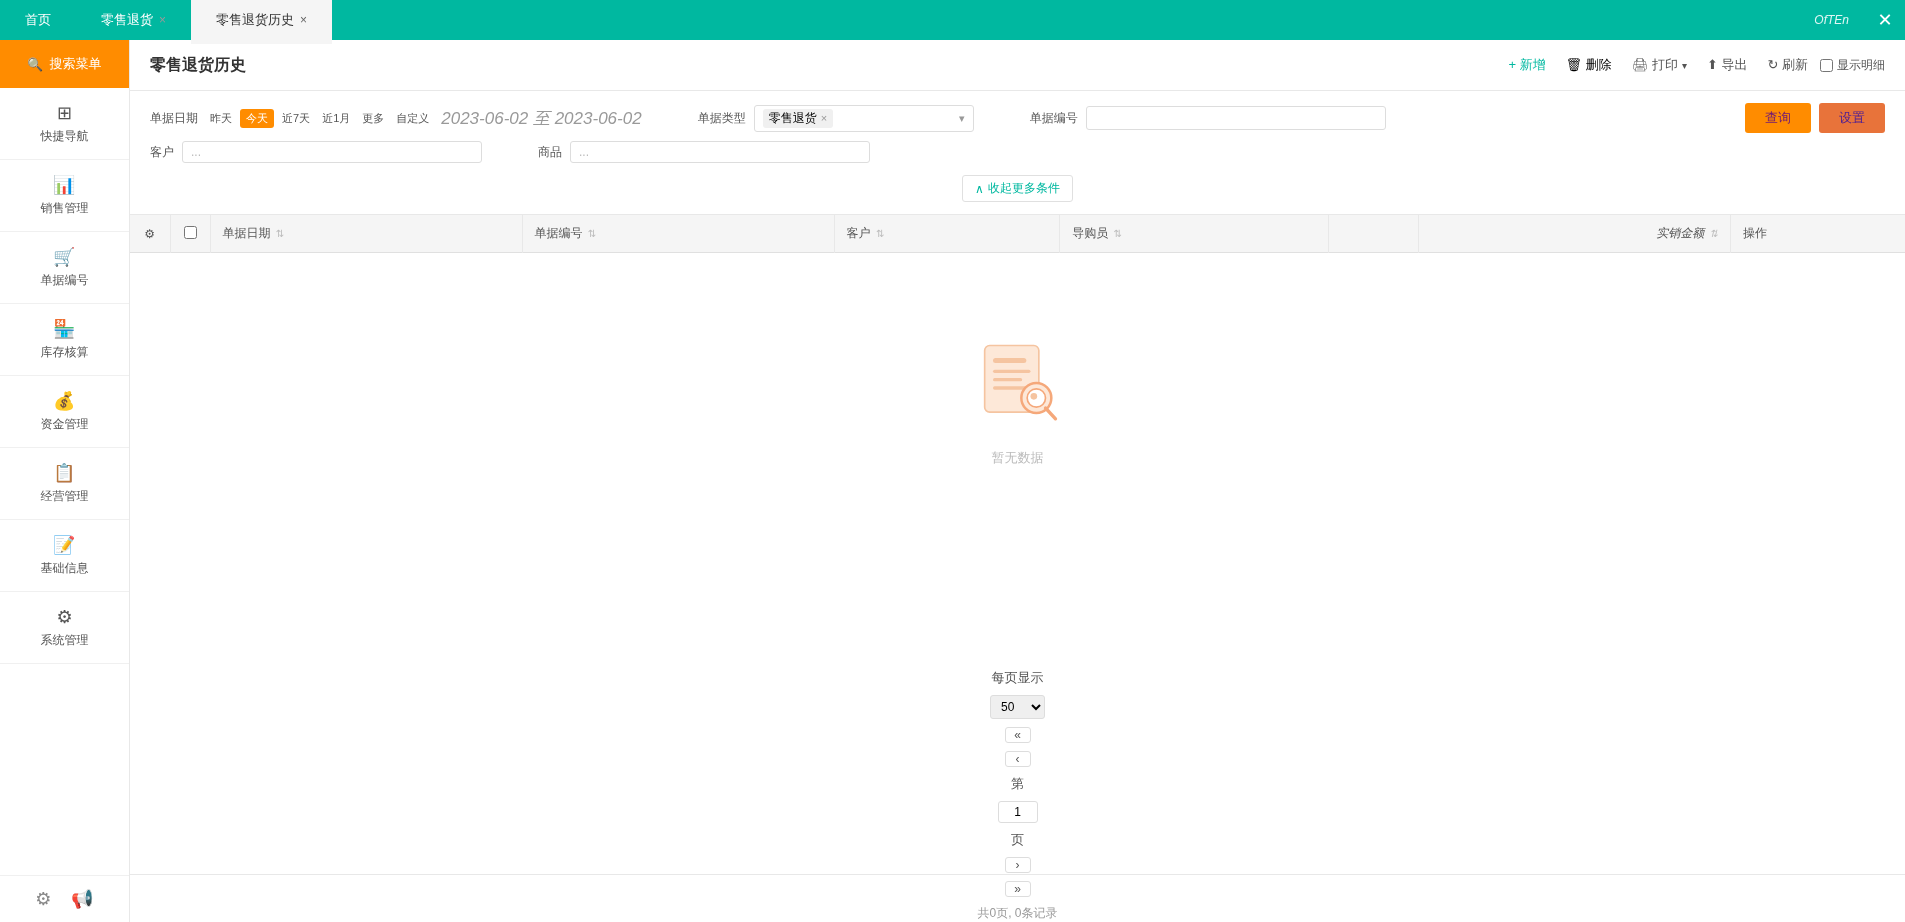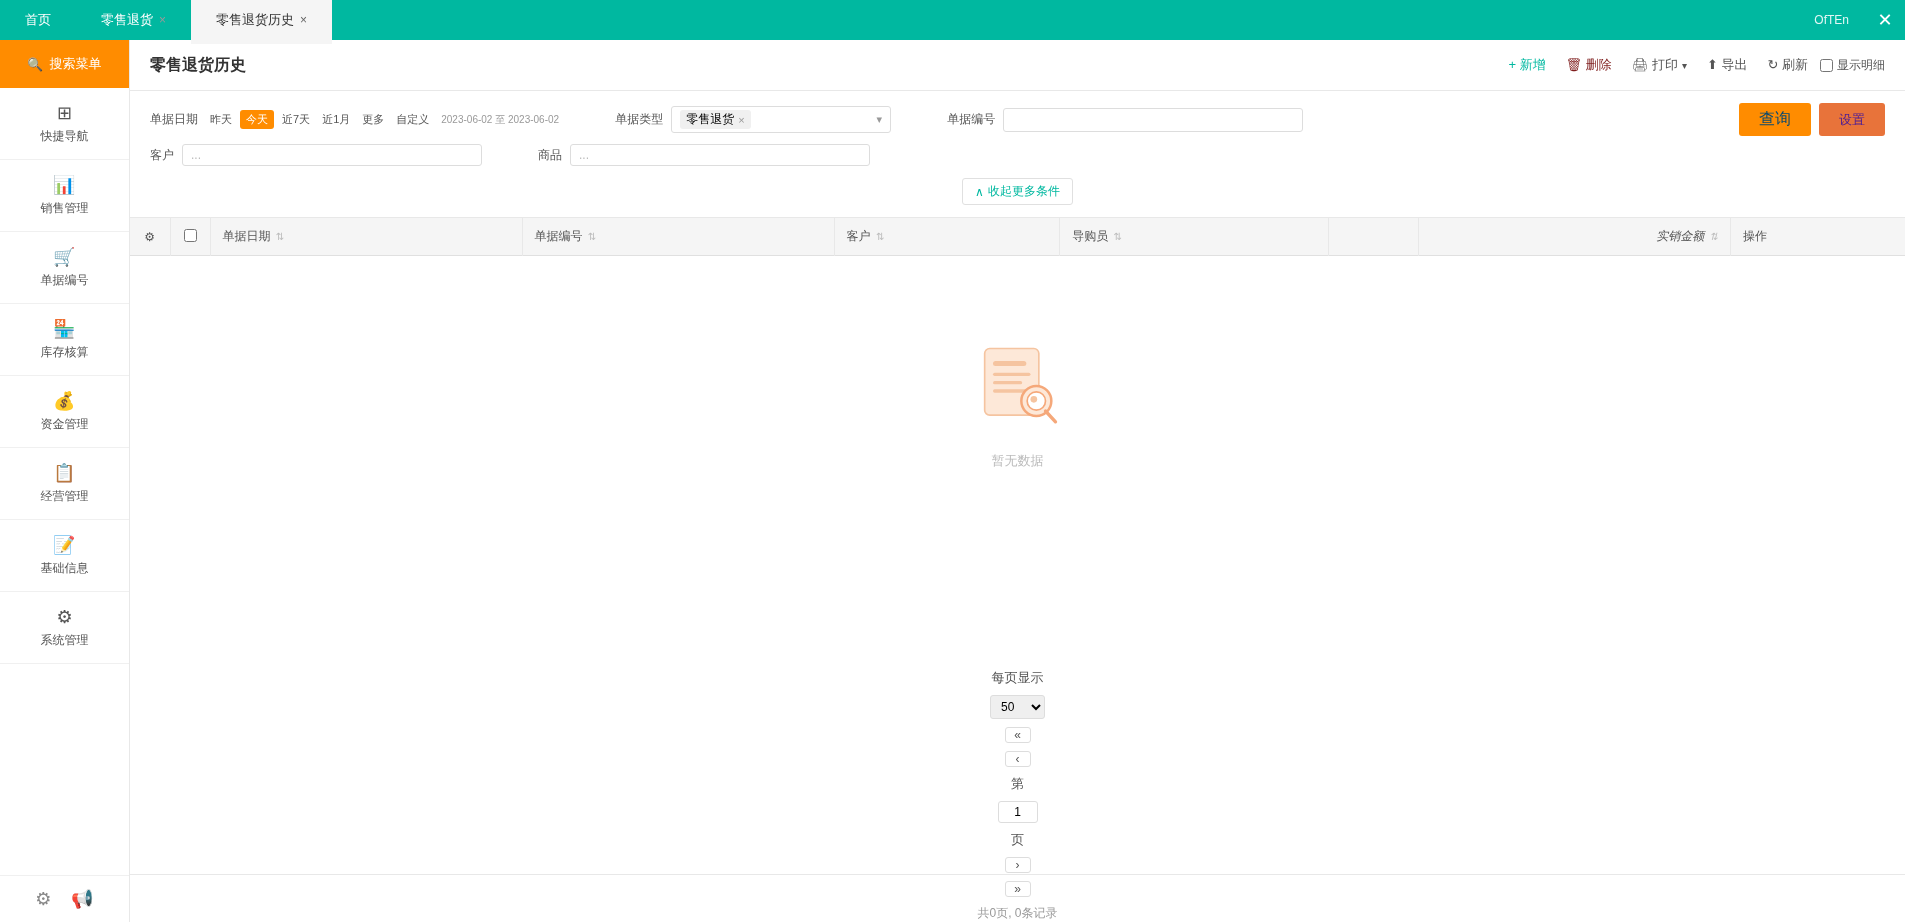--- a/index.html
+++ b/index.html
@@ -38,20 +38,21 @@
     }
     .tab-item.active .tab-close { color: #666; }
     .top-bar-right {
       margin-left: auto;
       margin-right: 16px;
       color: #fff;
       font-size: 13px;
       cursor: pointer;
       display: flex;
       align-items: flex-start;
+      font-style: italic;
     }
     .close-btn {
       width: 40px;
       height: 40px;
       display: flex;
       align-items: center;
       justify-content: center;
       color: #fff;
       font-size: 18px;
       cursor: pointer;
@@ -141,27 +142,27 @@
       display: flex;
       align-items: center;
       gap: 4px;
       font-size: 13px;
       color: #555;
       cursor: pointer;
       padding: 4px 8px;
       border-radius: 3px;
     }
     .btn-new { color: #00b8a0; }
-    .btn-delete { color: #7f1d1d; }
+    .btn-delete { color: #000000; }
     .btn-query {
       background: #ff8c00;
-      color: #0c4a6e;
+      color: #701a75;
       padding: 6px 20px;
       border-radius: 3px;
-      font-size: 16px;
+      font-size: 13px;
       cursor: pointer;
       border: none;
     }
     .btn-settings {
       background: #e8733a;
       color: #4c1d95;
       padding: 6px 20px;
       border-radius: 3px;
       font-size: 13px;
       cursor: pointer;
@@ -211,23 +212,24 @@
       padding: 2px 4px;
       text-align: center;
     }
     .date-opt.active {
       background: #ff8c00;
       color: #fff;
       border-radius: 3px;
       padding: 2px 6px;
     }
     .date-range {
-      font-size: 10px;
+      font-size: 17px;
       color: #999;
       white-space: nowrap;
+      font-style: italic;
     }
     .filter-input {
       border: 1px solid #ddd;
       border-radius: 3px;
       padding: 4px 8px;
       font-size: 12px;
       width: 200px;
       outline: none;
       color: #333;
     }

